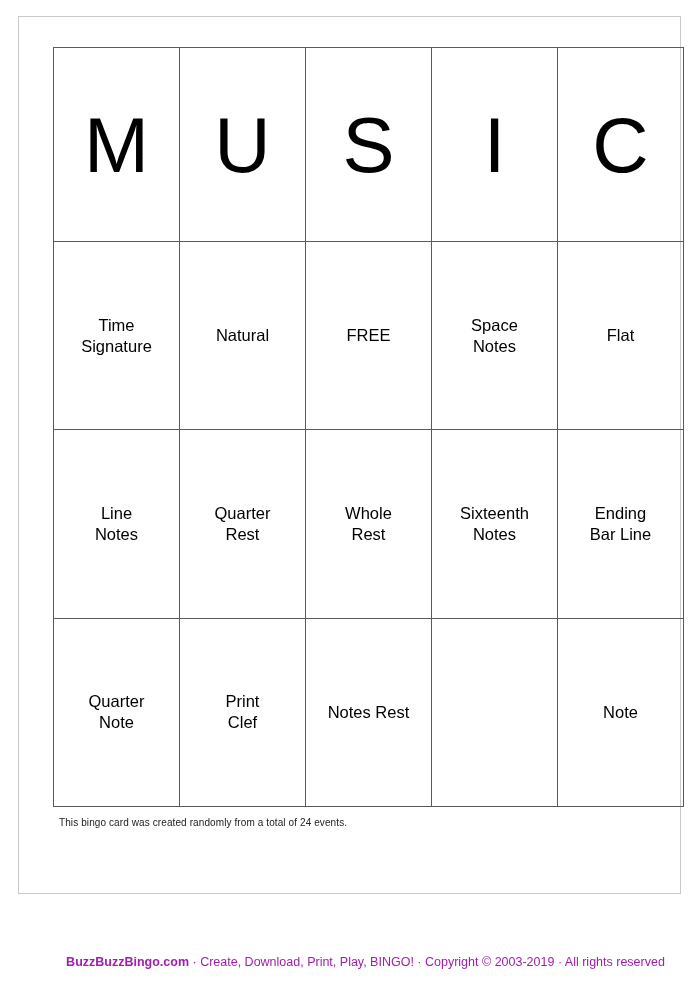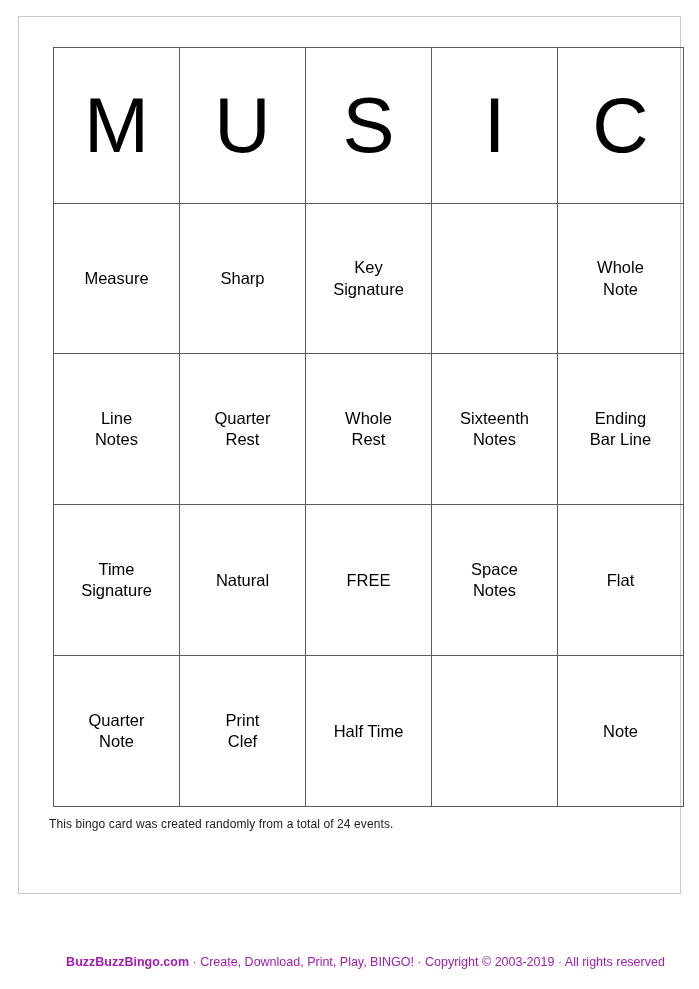--- a/index.html
+++ b/index.html
@@ -64,23 +64,23 @@
     height: 126px;
     font-size: 16.5px;
     line-height: 1.28;
   }
   .cell-text {
     display: block;
     white-space: pre-line;
   }
   .note {
     position: absolute;
-    left: 30px;
+    left: 40px;
     top: 800px;
-    font-size: 12px;
+    font-size: 10px;
     color: #222222;
     letter-spacing: 0.1px;
   }
   .footer {
     position: absolute;
     left: 16px;
     top: 955px;
     width: 699px;
     text-align: center;
     font-size: 12.5px;
@@ -102,35 +102,35 @@
         <tbody>
             <tr class="header-row">
           <td>M</td>
           <td>U</td>
           <td>S</td>
           <td>I</td>
           <td>C</td>
         </tr>
         <tr class="cell-row">
           <td>
-                <span class="cell-text">Measure</span>
-              </td>
-          <td>
-                <span class="cell-text">Sharp</span>
-              </td>
-          <td>
-                <span class="cell-text">Key
+                <span class="cell-text">Time
 Signature</span>
               </td>
           <td>
-                <span class="cell-text"></span>
+                <span class="cell-text">Natural</span>
               </td>
           <td>
-                <span class="cell-text">Whole
-Note</span>
+                <span class="cell-text">FREE</span>
+              </td>
+          <td>
+                <span class="cell-text">Space
+Notes</span>
+              </td>
+          <td>
+                <span class="cell-text">Flat</span>
               </td>
         </tr>
         <tr class="cell-row">
           <td>
                 <span class="cell-text">Line
 Notes</span>
               </td>
           <td>
                 <span class="cell-text">Quarter
 Rest</span>
@@ -143,48 +143,29 @@
                 <span class="cell-text">Sixteenth
 Notes</span>
               </td>
           <td>
                 <span class="cell-text">Ending
 Bar Line</span>
               </td>
         </tr>
         <tr class="cell-row">
           <td>
-                <span class="cell-text">Time
-Signature</span>
-              </td>
-          <td>
-                <span class="cell-text">Natural</span>
-              </td>
-          <td>
-                <span class="cell-text">FREE</span>
-              </td>
-          <td>
-                <span class="cell-text">Space
-Notes</span>
-              </td>
-          <td>
-                <span class="cell-text">Flat</span>
-              </td>
-        </tr>
-        <tr class="cell-row">
-          <td>
                 <span class="cell-text">Quarter
 Note</span>
               </td>
           <td>
                 <span class="cell-text">Print
 Clef</span>
               </td>
           <td>
-                <span class="cell-text">Half Time</span>
+                <span class="cell-text">Notes Rest</span>
               </td>
           <td>
                 <span class="cell-text"></span>
               </td>
           <td>
                 <span class="cell-text">Note</span>
               </td>
         </tr>
       </tbody>
         </table>

